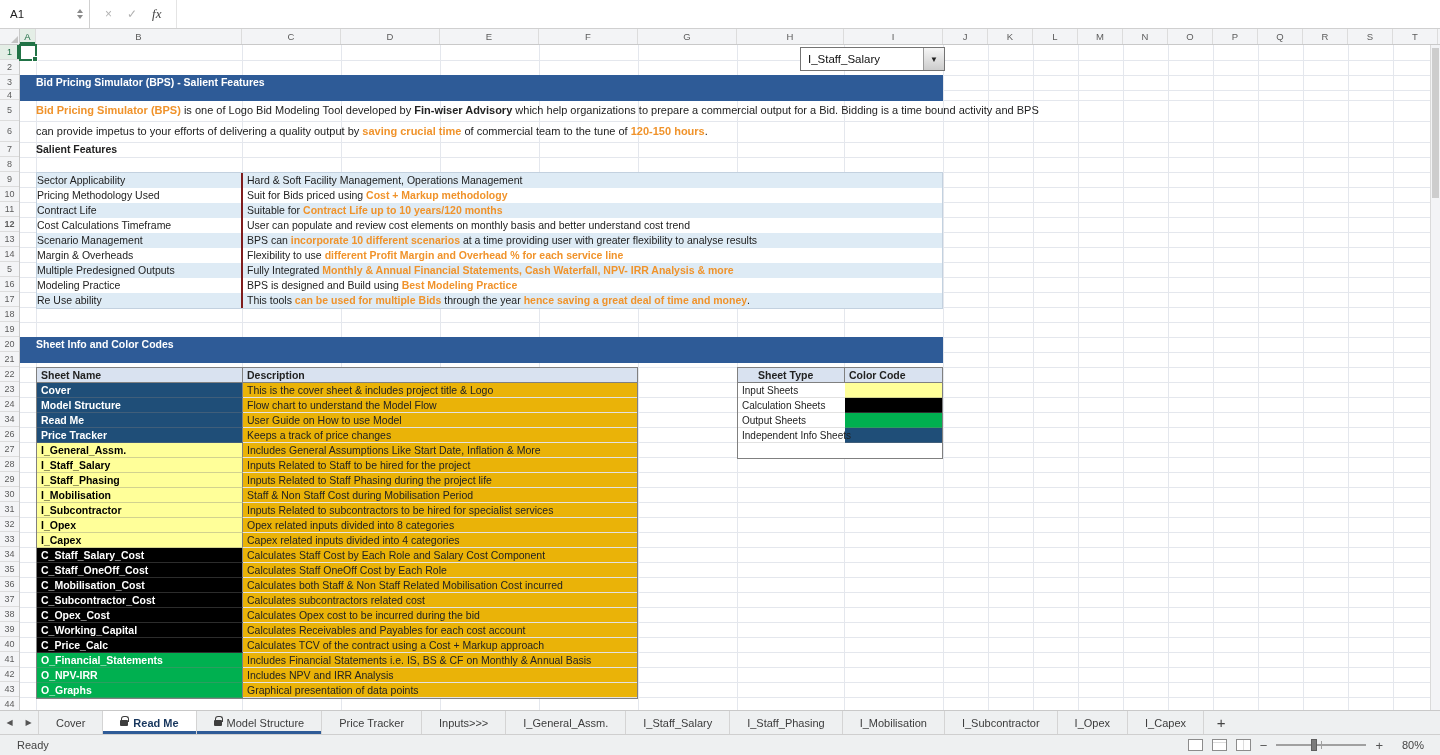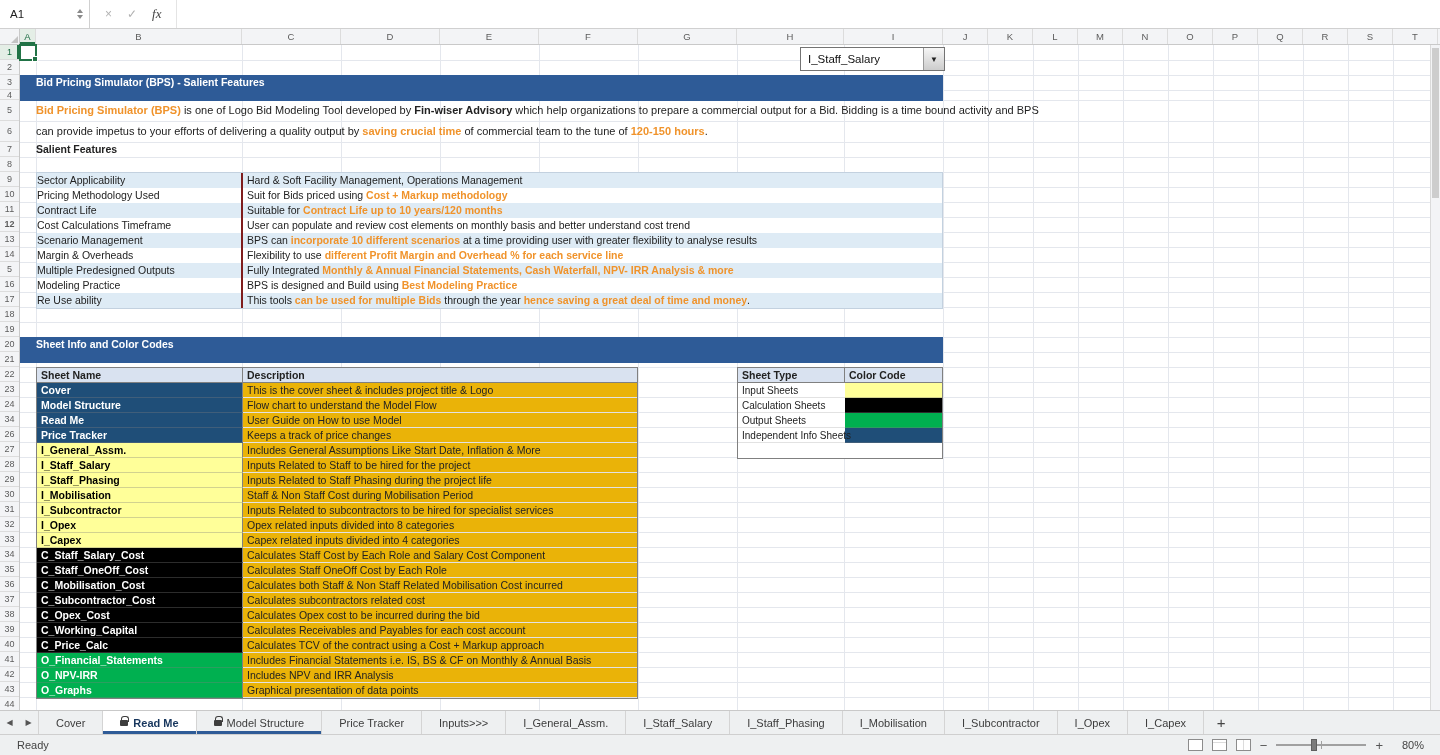--- a/index.html
+++ b/index.html
@@ -68,21 +68,21 @@
   .st-name{width:206px;padding-left:4px;line-height:15px;font-size:10.5px;font-weight:bold;white-space:nowrap;overflow:hidden;border-bottom:1px solid rgba(125,125,125,.35);border-right:1px solid #808080}
   .st-desc{flex:1;padding-left:4px;line-height:15px;font-size:10.5px;background:#eab308;border-bottom:1px solid #e2e2e2;white-space:nowrap;overflow:hidden}
   .t-info{background:var(--navy,#1F4E78);color:#fff}
   .t-input{background:var(--input-yellow,#FFFF99);color:#000}
   .t-calc{background:var(--calc-black,#000);color:#fff}
   .t-out{background:var(--output-green,#00B050);color:#fff}
 
   
   .color-table{position:absolute;left:737px;top:367px;width:206px;z-index:2;border:1px solid #808080;background:#fff}
   .ct-header{display:flex;height:15px;background:#D9E2F0;font-weight:bold;border-bottom:1px solid #808080}
-  .ct-h-type{width:107px;padding-left:4px;line-height:14px;font-size:10.5px;border-right:1px solid #808080}
+  .ct-h-type{width:107px;padding-left:20px;line-height:14px;font-size:10.5px;border-right:1px solid #808080}
   .ct-h-code{flex:1;padding-left:4px;line-height:14px;font-size:10.5px}
   .ct-row{display:flex;height:15px}
   .ct-label{position:relative;z-index:1;width:107px;padding-left:4px;line-height:15px;font-size:10px;border-bottom:1px solid #e2e2e2;background:#fff;white-space:nowrap}
   .ct-swatch{flex:1;border-bottom:1px solid rgba(125,125,125,.35)}
   .ct-empty{height:15px;background:#fff}
 
   
   .tabbar{position:absolute;left:0;top:710px;width:1440px;height:24px;background:#eef0f1;border-top:1px solid #c9c9c9;display:flex;align-items:stretch;z-index:10}
   .tab-nav{width:19px;display:flex;align-items:center;justify-content:center;font-size:8px;color:#555}
   .tabs{display:flex;align-items:stretch;overflow:hidden}

